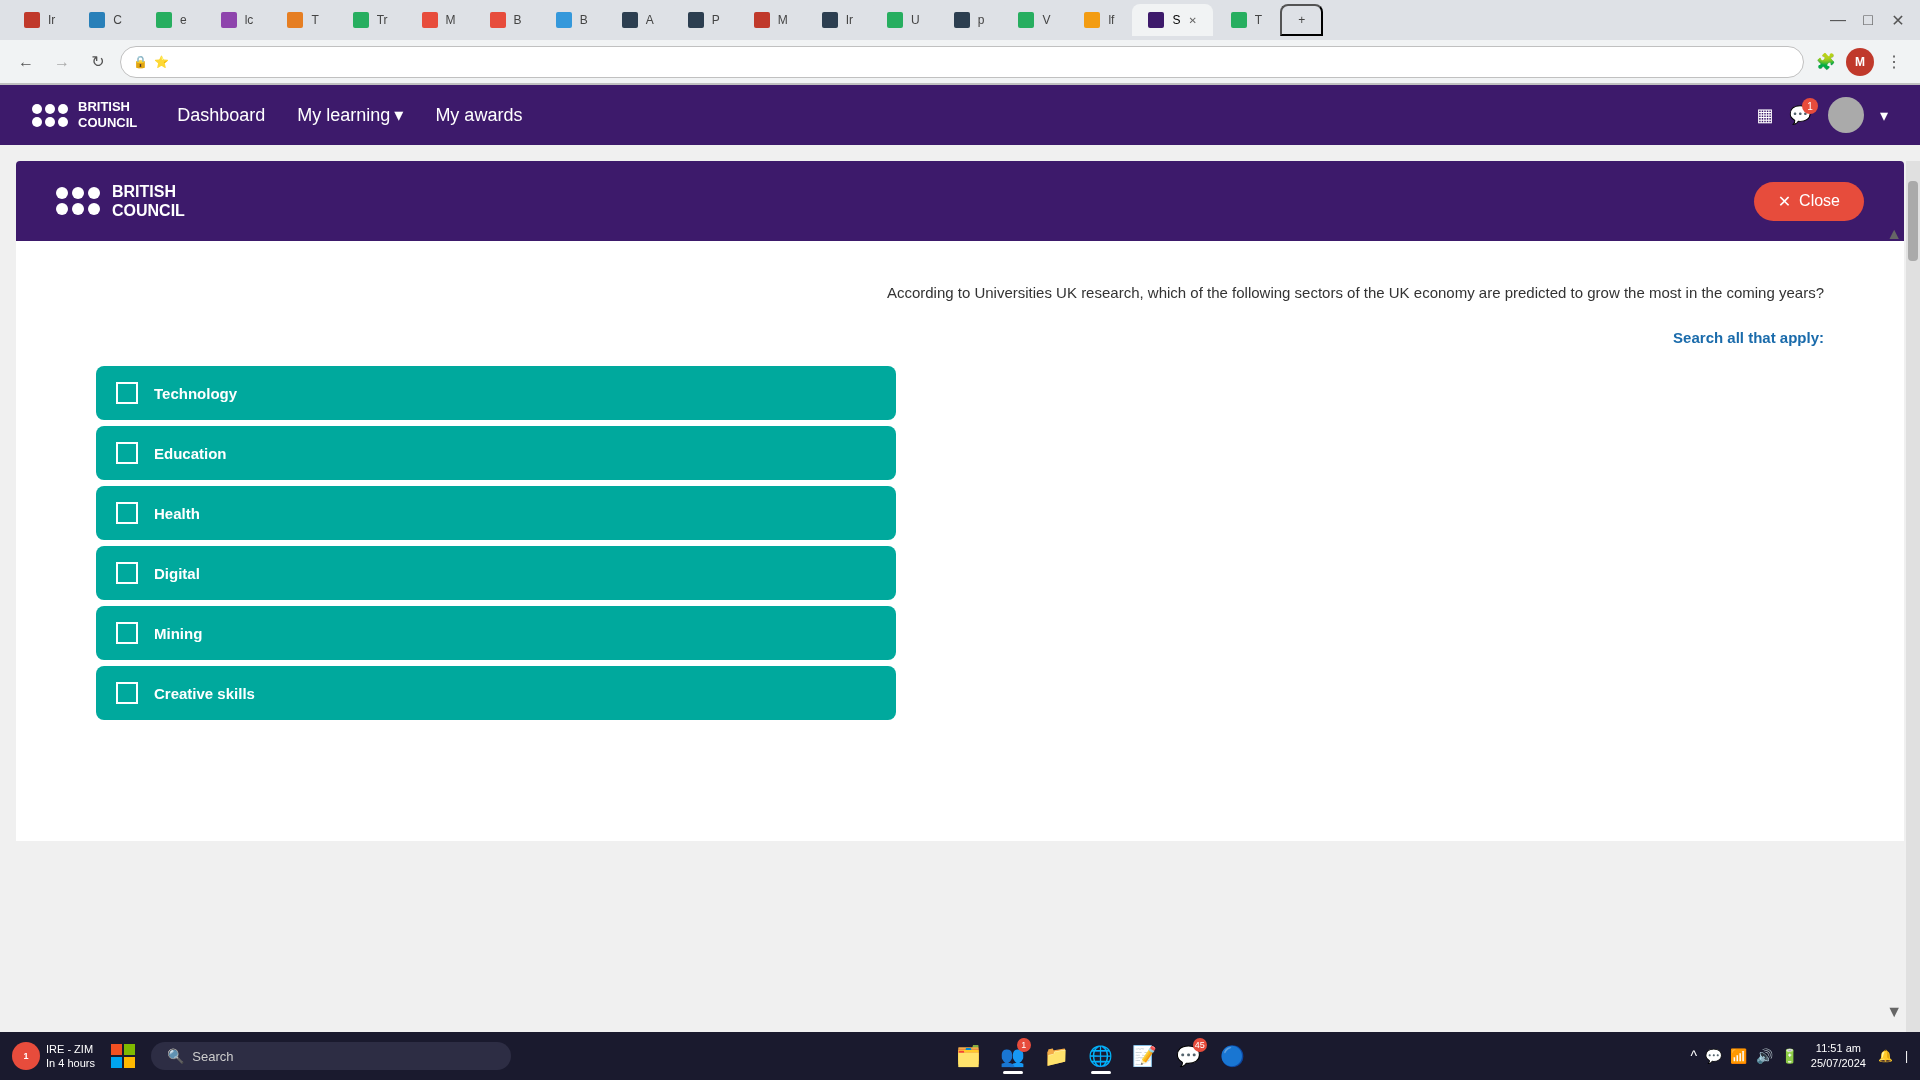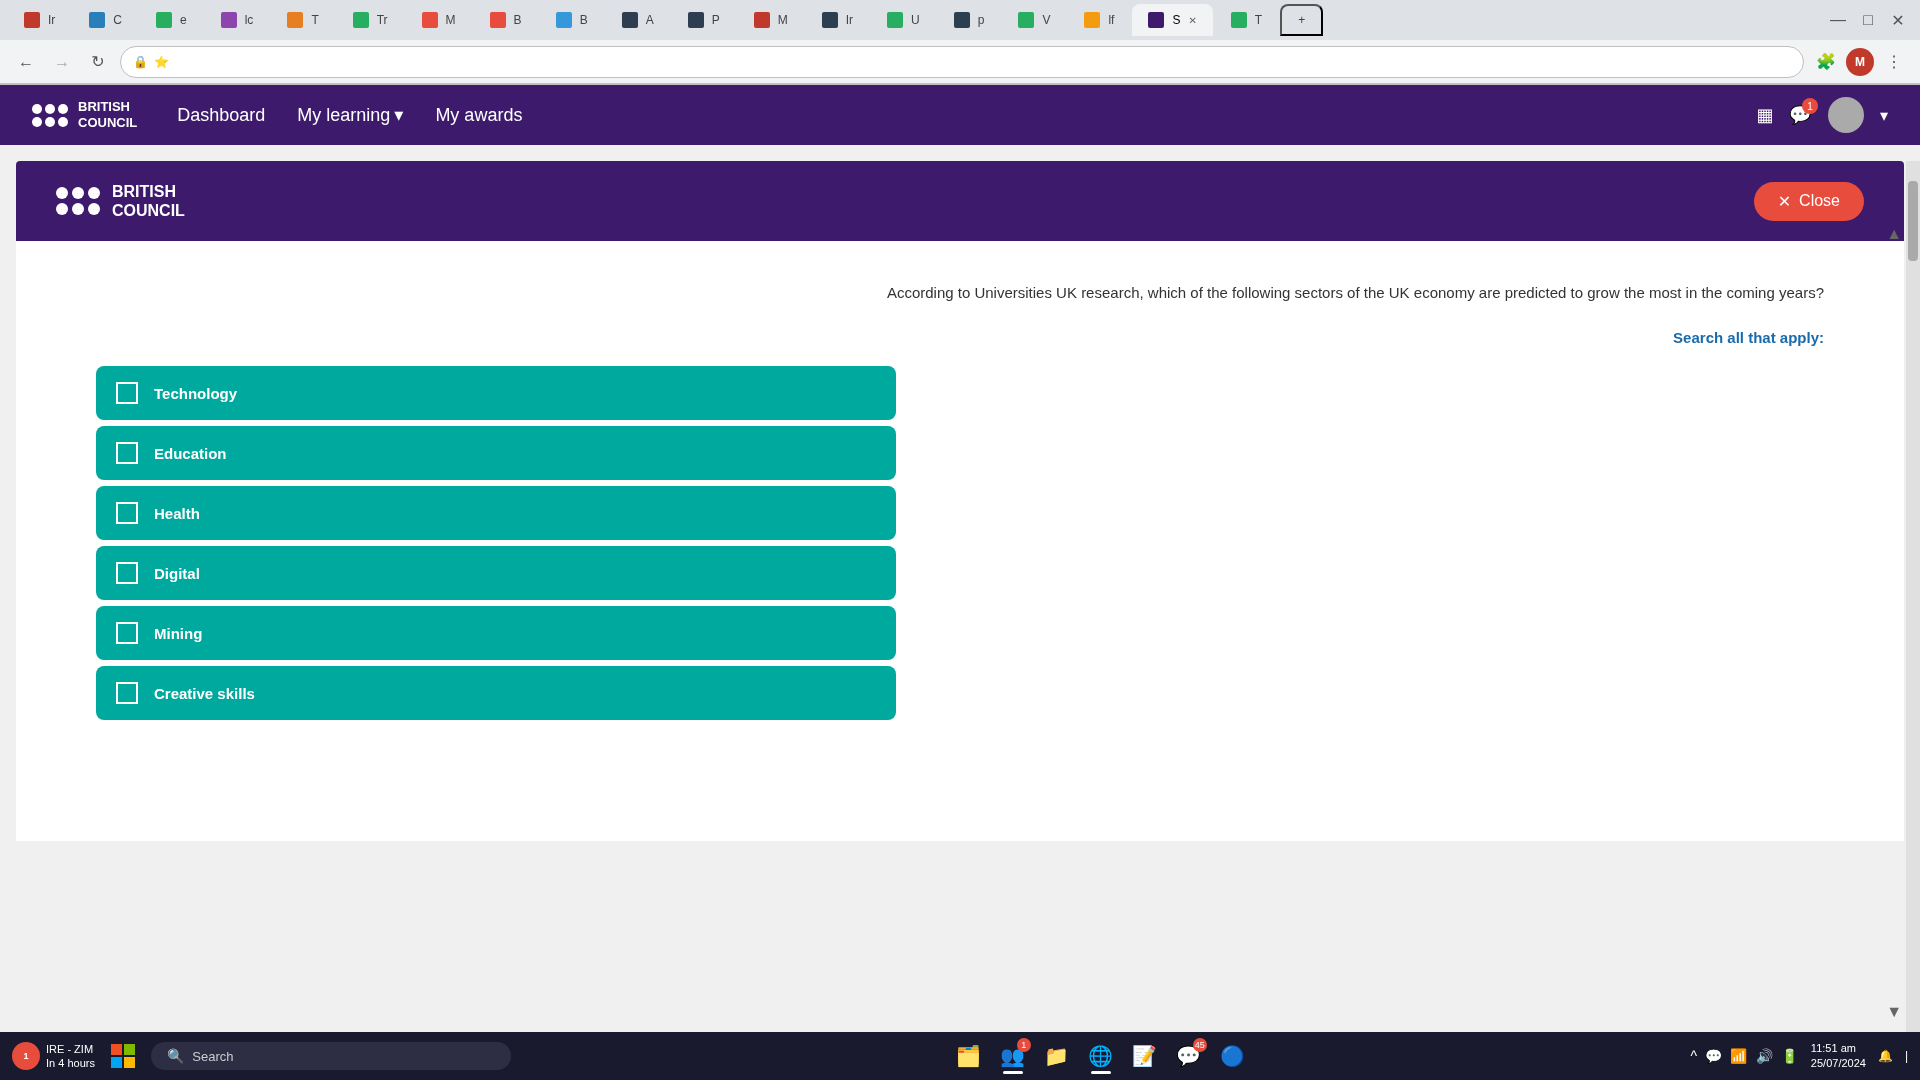--- a/index.html
+++ b/index.html
@@ -390,21 +390,21 @@
 
     .taskbar-right {
       display: flex;
       align-items: center;
       gap: 12px;
       margin-left: auto;
     }
     .taskbar-time {
       color: white;
       font-size: 11px;
-      text-align: left;
+      text-align: center;
       line-height: 1.4;
     }
     .taskbar-sys-icons {
       display: flex;
       align-items: center;
       gap: 8px;
       color: white;
       font-size: 14px;
     }
 

